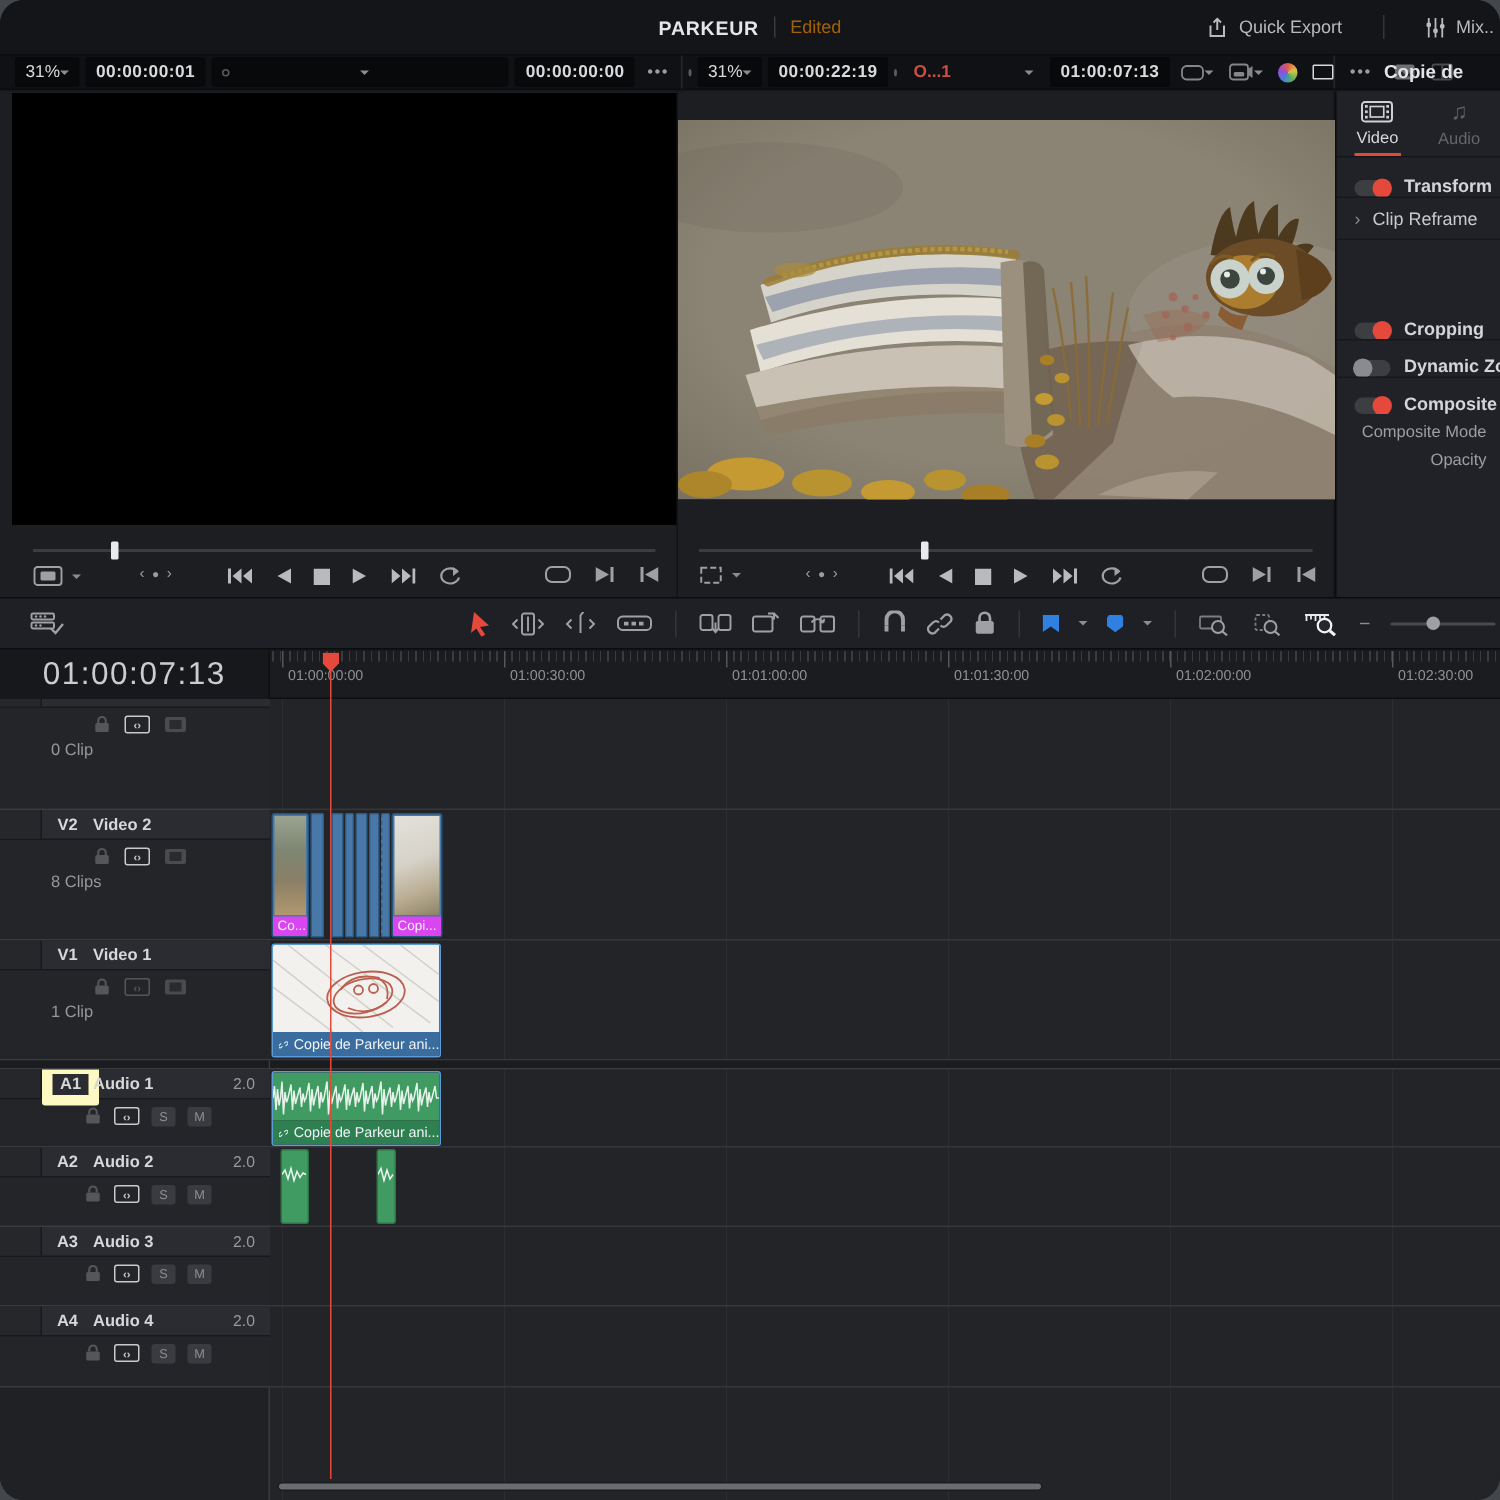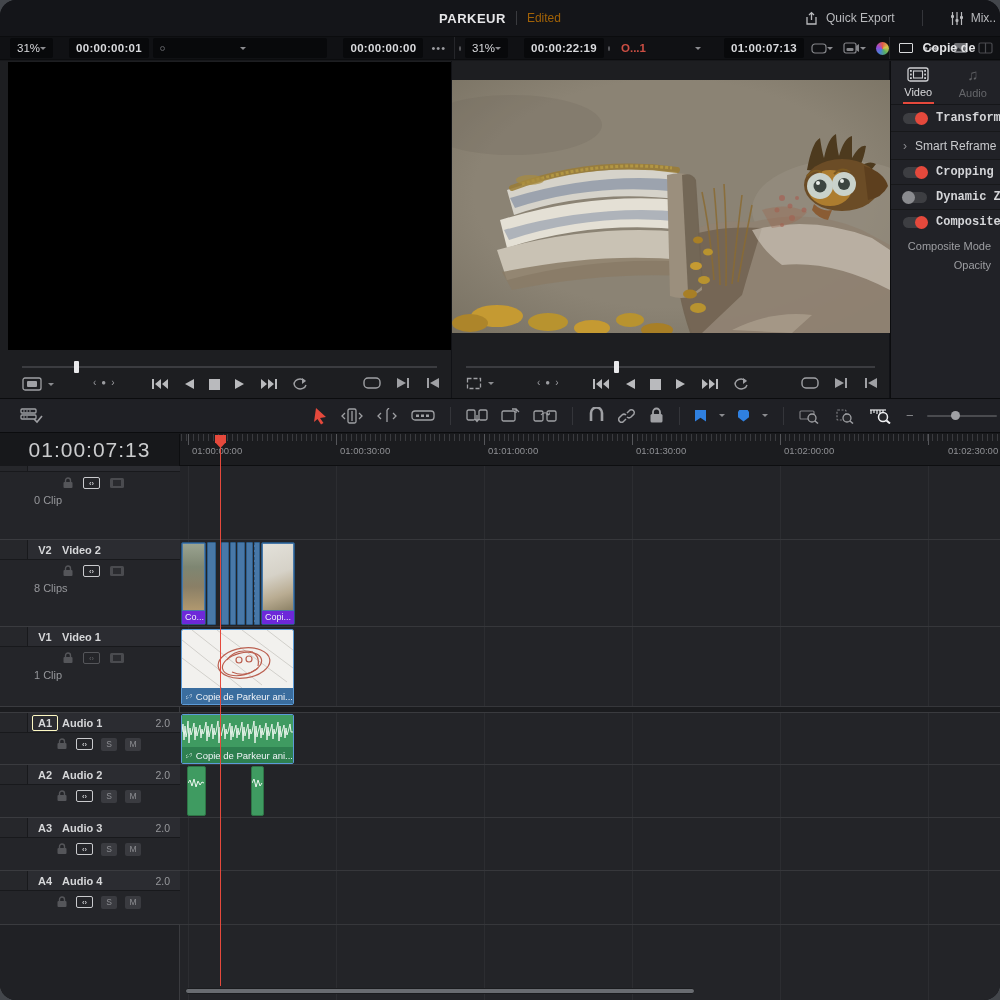--- a/index.html
+++ b/index.html
@@ -16,21 +16,21 @@
   .tb-btn { display:flex; align-items:center; gap:7px; font-size:12px; color:#b9babd; }
   .vdiv { width:1px; height:16px; background:#34353a; }
 
   
   .topbar { position:absolute; left:0; top:36px; right:0; height:24px; background:#101114; border-top:1px solid #0b0c0e; border-bottom:1px solid #0b0c0e; display:flex; }
   .topbar .sec { display:flex; align-items:center; height:100%; }
   .sec-left { width:455px; border-right:1px solid #25262a; padding:0 4px 0 10px; gap:4px; }
   .sec-mid { width:435px; border-right:1px solid #25262a; padding:0 2px 0 4px; gap:4px; }
   .sec-right { flex:1; padding-left:8px;justify-content:center; }
   .fld { background:#08090b; height:20px; display:flex; align-items:center; justify-content:center; border-radius:2px; font-size:11.5px; color:#d9dadd; padding:0 7px; white-space:nowrap; }
-  .fld.tc { font-weight:bold; letter-spacing:.3px;margin-left:12px; }
+  .fld.tc { font-weight:bold; letter-spacing:.3px; }
   .chev { width:0; height:0; border:3.5px solid transparent; border-top-color:#8b8c90; margin-top:3px; }
   .dotbtn { width:5px; height:5px; border:1px solid #5a5b5f; border-radius:50%; }
   .dots { color:#9b9ca0; font-size:11px; letter-spacing:1px; padding:0 4px; }
   .redlabel { color:#cd4f44; font-weight:bold; font-size:11.5px; }
   .mini-ic { display:flex; align-items:center; justify-content:center; height:20px; padding:0 3px; }
   .wheel { width:13px; height:13px; border-radius:50%; background:conic-gradient(#e05a4a,#d8c24a,#58b060,#4a7fd8,#9a4ad8,#e05a4a); }
   .rectic { width:14px; height:10px; border:1.5px solid #d8d9db; border-radius:1px; }
   .panel-title { font-size:12.5px; font-weight:bold; color:#e4e4e6; white-space:nowrap; }
 
   
@@ -52,21 +52,21 @@
 
   
   .inspector { position:absolute; left:890px; top:36px; right:0; bottom:602px; background:#212227; border-left:1px solid #0c0d0f; }
   .insp-tabs { display:flex; height:44px; border-bottom:1px solid #151619; }
   .insp-tab { flex:1; display:flex; flex-direction:column; align-items:center; justify-content:center; gap:4px; font-size:11px; position:relative; }
   .insp-tab .lbl { color:#d8d9db; }
   .insp-tab.inactive .lbl { color:#65666a; }
   .insp-tab.active::after { content:""; position:absolute; left:12px; right:12px; bottom:0; height:2px; background:#e5493c; }
   .musicnote { font-size:15px; color:#5f6064; }
   .sect { border-bottom:1px solid #17181a; }
-  .sect-row { display:flex; align-items:center; gap:9px; height:26px; padding-left:12px; overflow:hidden;font-family:Liberation Mono, monospace; }
+  .sect-row { display:flex; align-items:flex-end; gap:9px; height:26px; padding-left:12px; overflow:hidden; }
   .sect-title { font-size:12px; color:#d4d5d8; font-weight:bold; white-space:nowrap; }
   .toggle { width:24px; height:11px; border-radius:6px; background:#3d3e42; position:relative; flex:none; }
   .toggle .knob { position:absolute; top:-1px; width:13px; height:13px; border-radius:50%; }
   .toggle.on .knob { right:-1px; background:#e5493c; }
   .toggle.off .knob { left:-1px; background:#8a8b8f; }
   .prop { height:19px; display:flex; align-items:center; justify-content:flex-end; padding-right:9px; font-size:11px; color:#9d9ea2; white-space:nowrap; overflow:hidden; }
   .props { padding:2px 0 6px 0; }
   .reframe-row { display:flex; align-items:center; gap:8px; height:27px; padding-left:12px; font-size:12px; color:#c9cacd; }
   .chev-r { color:#8b8c90; font-size:12px; }
 
@@ -93,36 +93,36 @@
   
   .tracks { position:absolute; left:0; top:466px; right:0; bottom:0; background:#232428; overflow:hidden; }
   .thead { position:absolute; left:0; top:0; width:180px; bottom:0; background:#202125; border-right:1px solid #3a3b3f; }
   .tcontent { position:absolute; left:180px; right:0; top:0; bottom:0;
               background-image:repeating-linear-gradient(90deg,#2c2d31 0 1px,transparent 1px 148px); background-position:8px 0; }
   .trow-h { position:absolute; left:0; width:180px; border-bottom:1px solid #3a3b3f; background:#242529; overflow:hidden; }
   .namebar { height:20px; background:#2b2c31; border-bottom:1px solid #18191c; display:flex; align-items:center; }
   .gutter { width:28px; height:100%; background:#26272b; border-right:1px solid #18191c; flex:none; }
   .tid { width:34px; text-align:center; font-size:11px; font-weight:bold; color:#d6d7d9; flex:none; }
   .tid .idbox { display:inline-block; padding:1px 5px; }
-  .tid .idbox.sel { border:1px solid #fef9c3; border-radius:2px; }
+  .tid .idbox.sel { border:7px solid #fef9c3; border-radius:2px; }
   .tname { font-size:11px; font-weight:bold; color:#d6d7d9; flex:1; }
   .tfmt { font-size:10.5px; color:#97989c; padding-right:10px; }
   .ctrlbar { height:22px; display:flex; align-items:center; gap:9px; padding-left:62px; }
   .cnt { font-size:11px; color:#96979b; padding-left:34px; }
   .sm { width:16px; height:13px; border-radius:2px; background:#3a3b40; color:#8e8f93; font-size:8.5px; display:flex; align-items:center; justify-content:center; }
   .asel { width:17px; height:12px; border:1px solid #c9cacd; border-radius:2px; color:#c9cacd; font-size:7.5px; display:flex; align-items:center; justify-content:center; font-weight:bold; }
   .asel.dim { border-color:#55565a; color:#55565a; }
   .trow-c { position:absolute; left:0; right:0; border-bottom:1px solid #36373b; }
   .audio-gap { position:absolute; left:0; right:0; height:6px; background:#1b1c1f; border-bottom:1px solid #3a3b3f; }
 
   
   .clip { position:absolute; border-radius:2px; overflow:hidden; }
   .v2clip { background:#4878a8; border:1px solid #27547e; }
   .v2clip .thumb { position:absolute; inset:1px 1px 14px 1px; }
-  .v2clip .clbl { position:absolute; left:0; right:0; bottom:0; height:13px; background:#6d28d9; color:#eef2f6; font-size:9px; line-height:13px; padding-left:3px; white-space:nowrap; overflow:hidden; }
+  .v2clip .clbl { position:absolute; left:0; right:0; bottom:0; height:13px; background:#d946ef; color:#eef2f6; font-size:9px; line-height:13px; padding-left:3px; white-space:nowrap; overflow:hidden; }
   .sliver { background:#4878a8; border:1px solid #2d5c88; border-radius:1px; }
   .bigclip { border:1px solid #5b9bd8; border-radius:2px; }
   .bigclip .lblbar { position:absolute; left:0; right:0; bottom:0; height:16px; background:#3a6d9e; display:flex; align-items:center; gap:4px; padding-left:4px; color:#f0f3f7; font-size:9.5px; white-space:nowrap; overflow:hidden; }
   .a1clip .lblbar { background:#2e8050; }
   .wfarea { position:absolute; left:0; right:0; top:0; bottom:16px; background:#3f9b61; }
   .miniaudio { background:#3f9b61; border:1px solid #2e7546; border-radius:2px; }
 
   
   .ph-line { position:absolute; width:1.5px; background:#e5493c; z-index:30; }
   .ph-marker { position:absolute; width:11px; height:13px; background:#e5493c; clip-path:polygon(0 0,100% 0,100% 55%,50% 100%,0 55%); z-index:31; }
@@ -460,25 +460,25 @@
       <div class="sect-row">
         <span class="toggle on">
             <span class="knob"></span>
           </span>
         <span class="sect-title">Transform</span>
       </div>
     </div>
     <div class="sect">
       <div class="reframe-row">
         <span class="chev-r">›</span>
-        <span>Smart Reframe</span>
+        <span>Clip Reframe</span>
       </div>
     </div>
     <div class="sect">
-      <div class="sect-row" style="height:24px;">
+      <div class="sect-row" style="height:24px;margin-top:42px;">
         <span class="toggle on">
             <span class="knob"></span>
           </span>
         <span class="sect-title">Cropping</span>
       </div>
     </div>
     <div class="sect">
       <div class="sect-row" style="height:24px;">
         <span class="toggle off">
             <span class="knob"></span>
@@ -614,21 +614,21 @@
         <span class="rlbl" style="left:12px;">01:00:00:00</span>
       <span class="major" style="left:156px;"></span>
         <span class="rlbl" style="left:160px;">01:00:30:00</span>
       <span class="major" style="left:304px;"></span>
         <span class="rlbl" style="left:308px;">01:01:00:00</span>
       <span class="major" style="left:452px;"></span>
         <span class="rlbl" style="left:456px;">01:01:30:00</span>
       <span class="major" style="left:600px;"></span>
         <span class="rlbl" style="left:604px;">01:02:00:00</span>
       <span class="major" style="left:748px;"></span>
-        <span class="rlbl" style="left:752px;margin-left:16px;">01:02:30:00</span>
+        <span class="rlbl" style="left:752px;">01:02:30:00</span>
     </div>
   </div>
 
   <div class="tracks">
     <div class="tcontent">
 
       <div class="trow-c" style="top:0; height:74px;"></div>
       <div class="trow-c" style="top:74px; height:87px;"></div>
       <div class="trow-c" style="top:161px; height:80px;"></div>
       <div class="audio-gap" style="top:241px;"></div>

